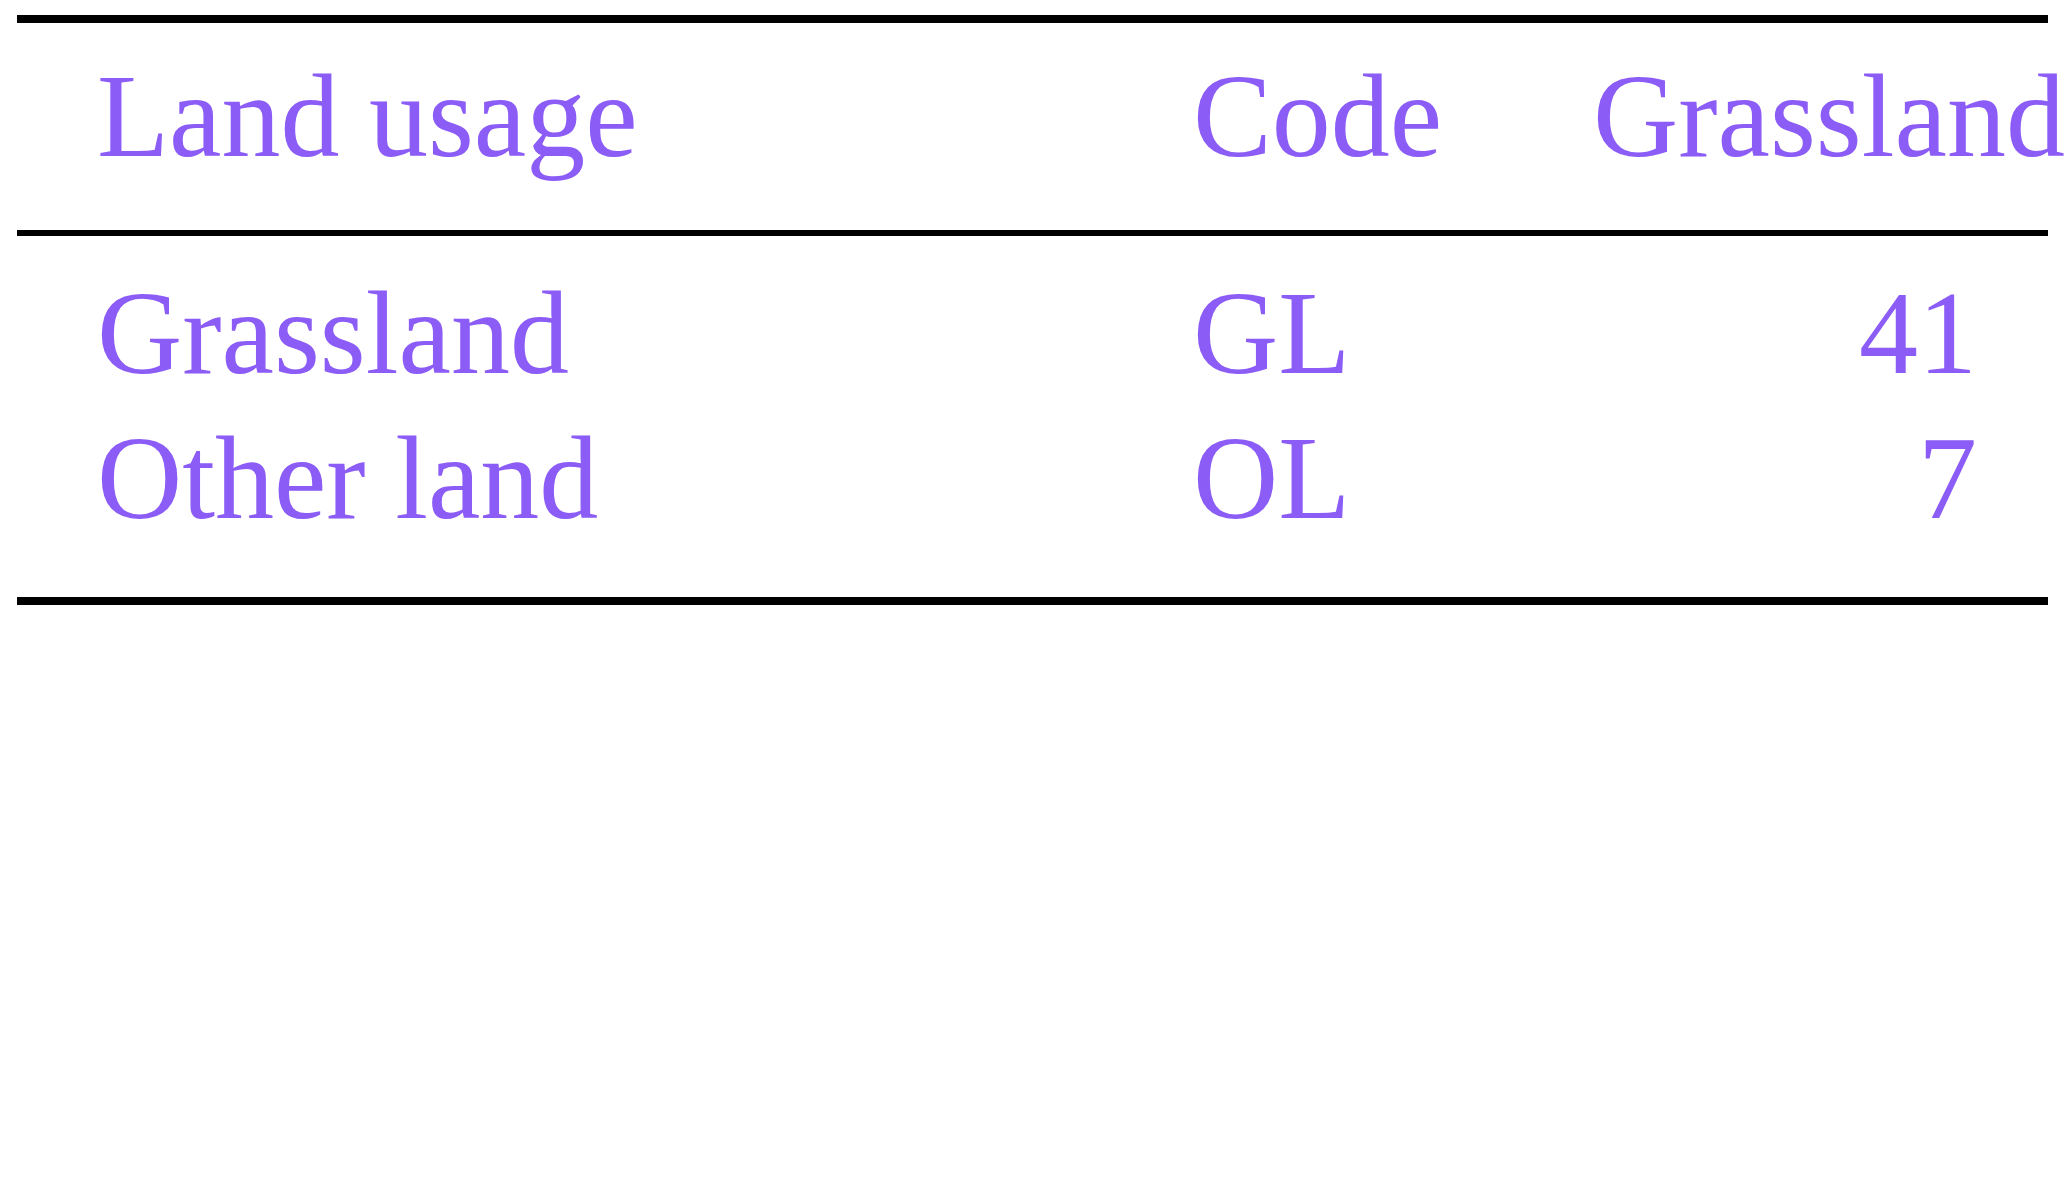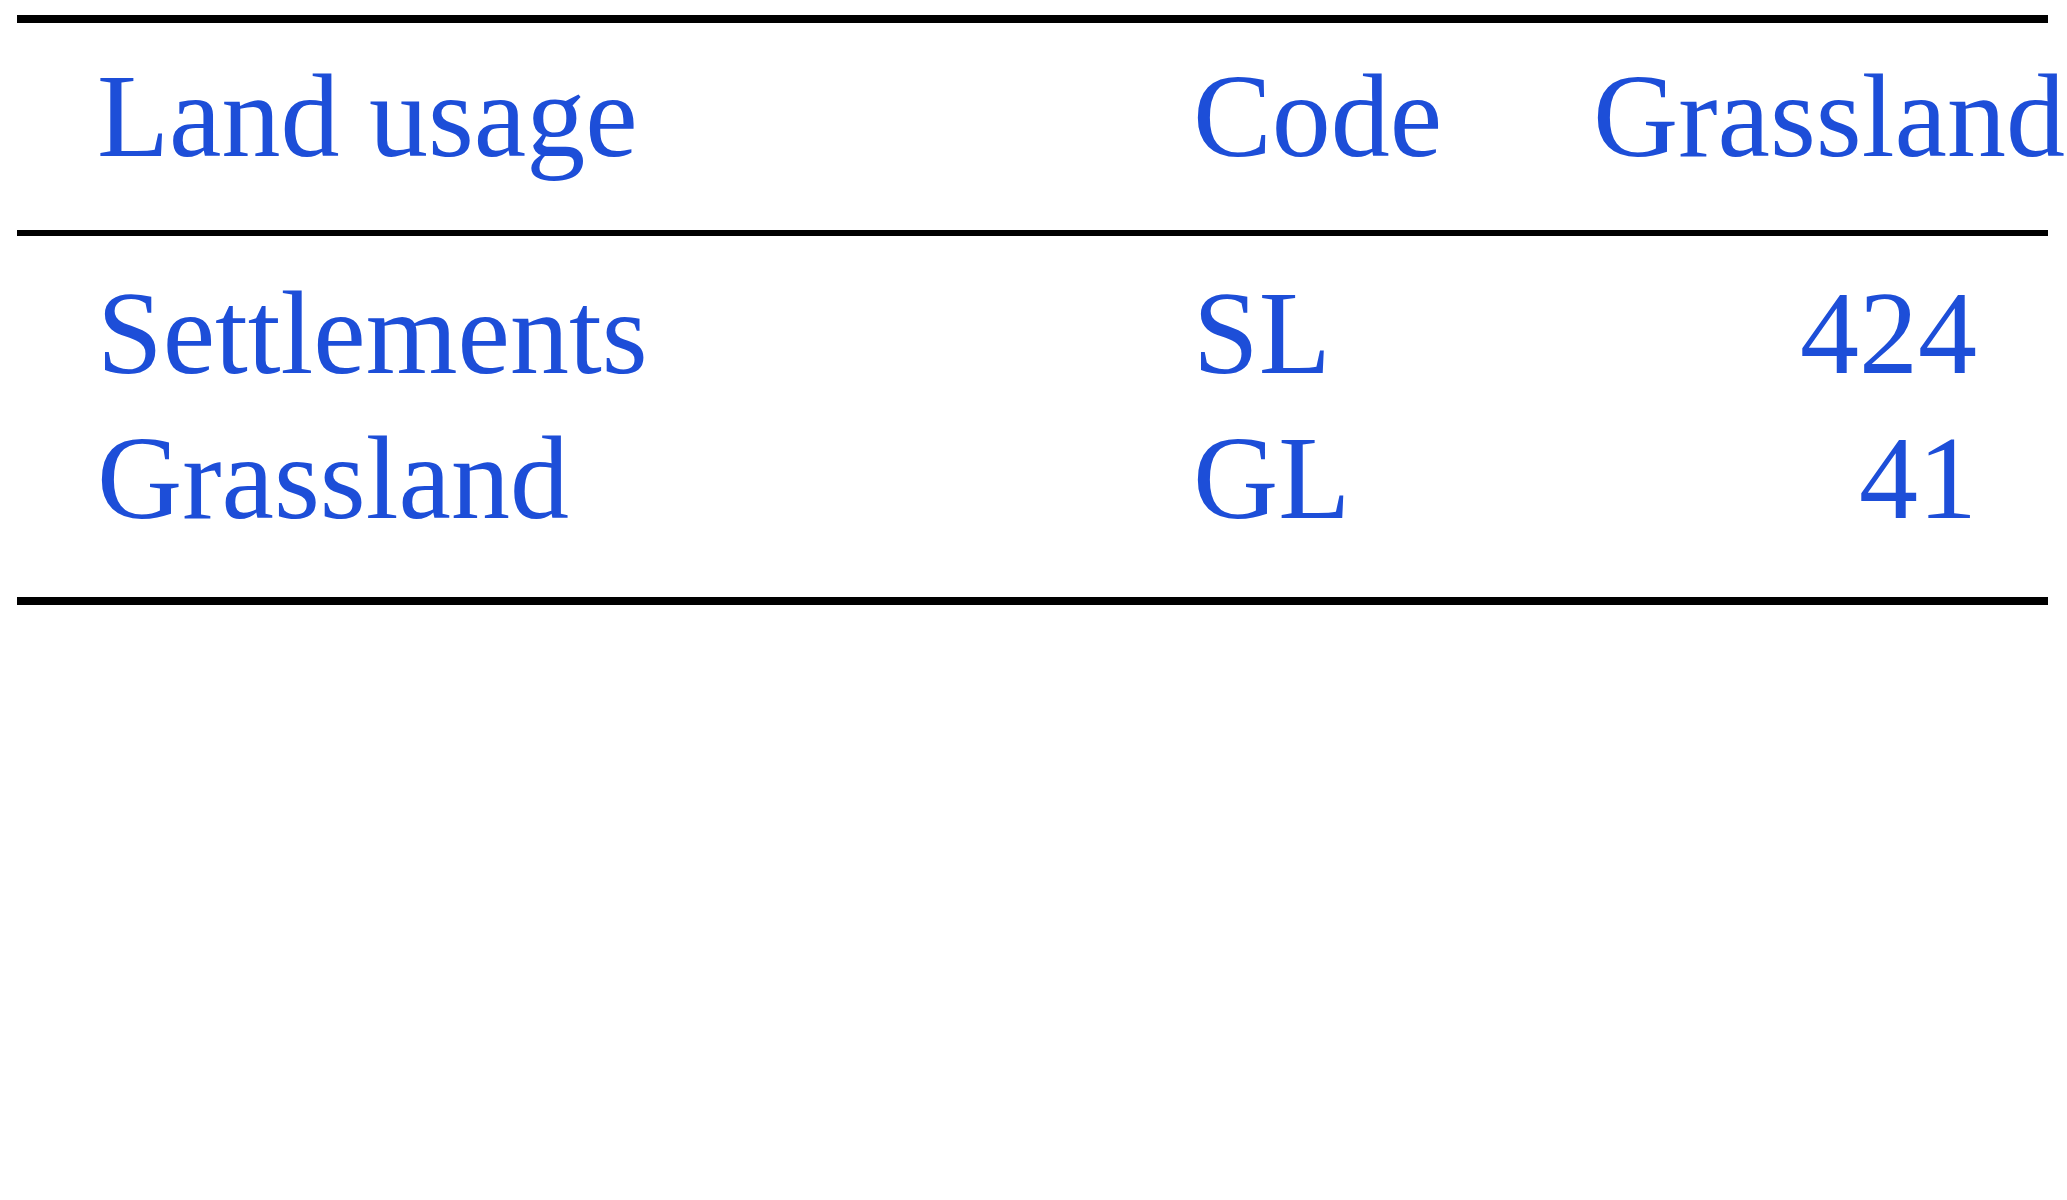--- a/index.html
+++ b/index.html
@@ -14,21 +14,21 @@
   }
   table.paper-table {
     border-collapse: collapse;
     table-layout: fixed;
     margin: 15px 0 0 17px;
     width: 2031px;
     border-top: 8px solid #000000;
     border-bottom: 8px solid #000000;
     font-family: "Liberation Serif", "DejaVu Serif", serif;
     font-size: 118px;
-    color: #1d4ed8;
+    color: #8b5cf6;
     background: #ffffff;
   }
   table.paper-table thead th {
     font-weight: normal;
     height: 214px;
     box-sizing: border-box;
     vertical-align: middle;
     padding-top: 0;
     padding-bottom: 20px;
     border-bottom: 6px solid #000000;
@@ -58,24 +58,24 @@
     <col style="width:456px">
   </colgroup>
   <thead>
     <tr>
       <th>Land usage</th>
       <th>Code</th>
       <th>Grassland</th>
     </tr>
   </thead>
   <tbody>
-  <tr>
-        <td>Settlements</td>
-        <td>SL</td>
-        <td>424</td>
-      </tr>
       <tr>
         <td>Grassland</td>
         <td>GL</td>
         <td>41</td>
       </tr>
+      <tr>
+        <td>Other land</td>
+        <td>OL</td>
+        <td>7</td>
+      </tr>
     </tbody>
 </table>
 
 </body></html>

